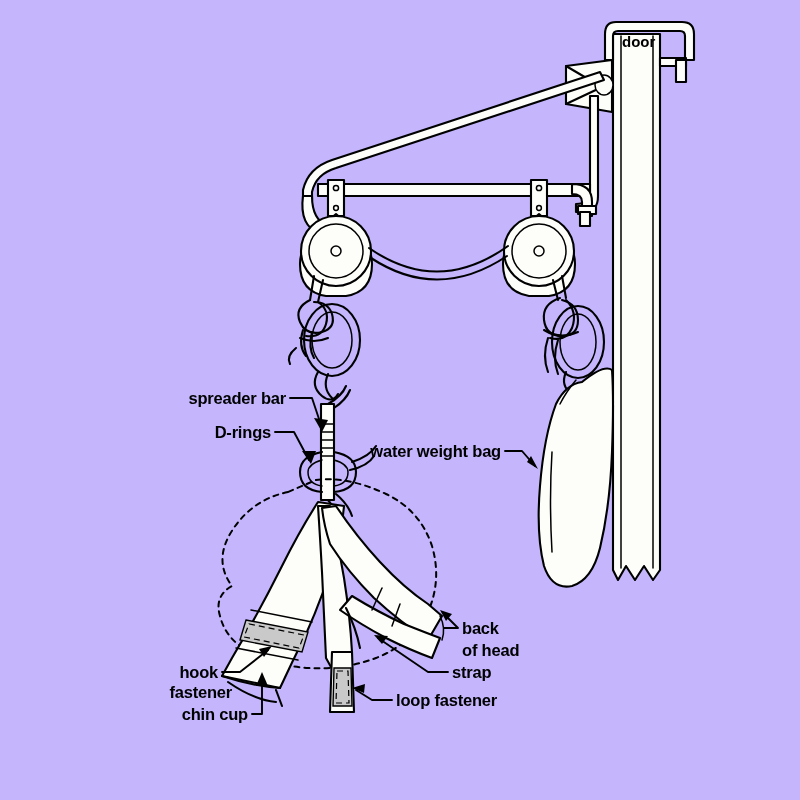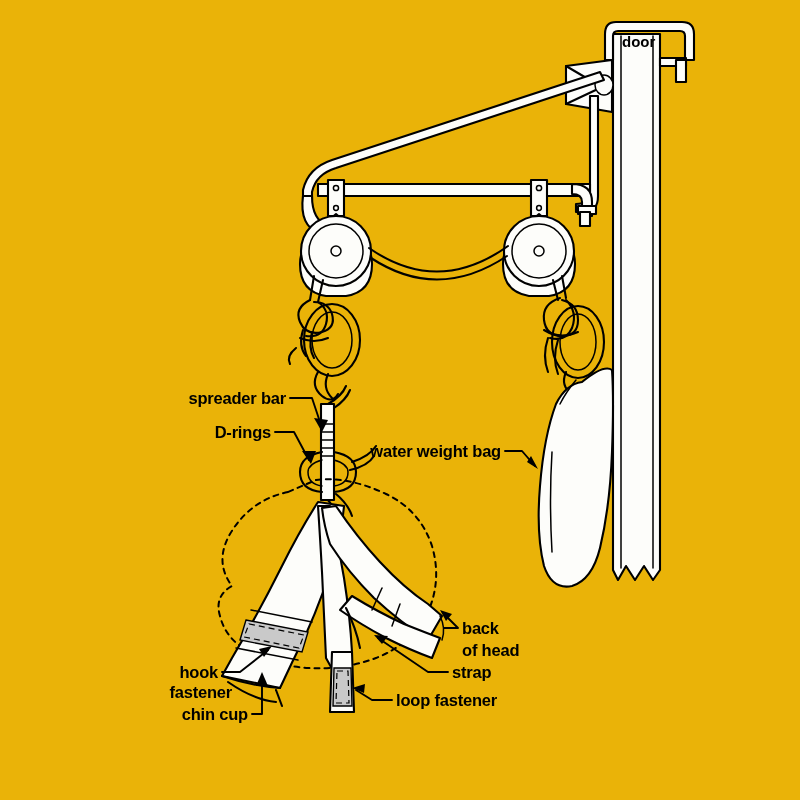--- a/index.html
+++ b/index.html
@@ -11,21 +11,21 @@
   body {
     width: 800px;
     height: 800px;
     overflow: hidden;
     font-family: "Liberation Sans", sans-serif;
   }
   #diagram-root {
     position: relative;
     width: 800px;
     height: 800px;
-    background: #eab308;
+    background: #c4b5fd;
   }
   svg#diagram {
     display: block;
     width: 800px;
     height: 800px;
   }
   .ink {
     fill: none;
     stroke: #000000;
     stroke-width: 2.1;

